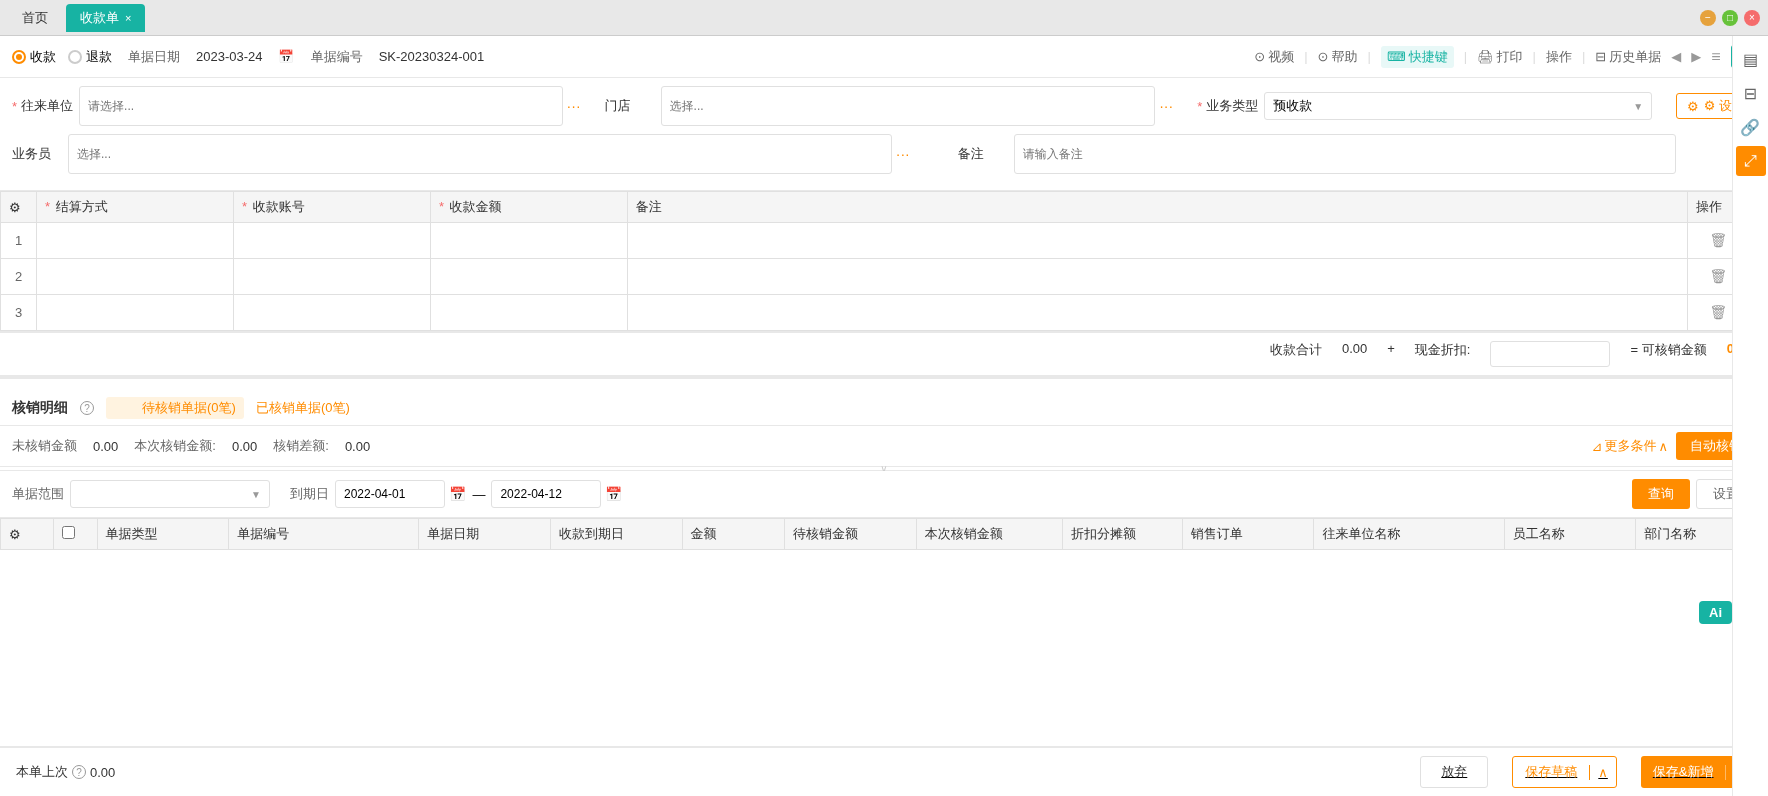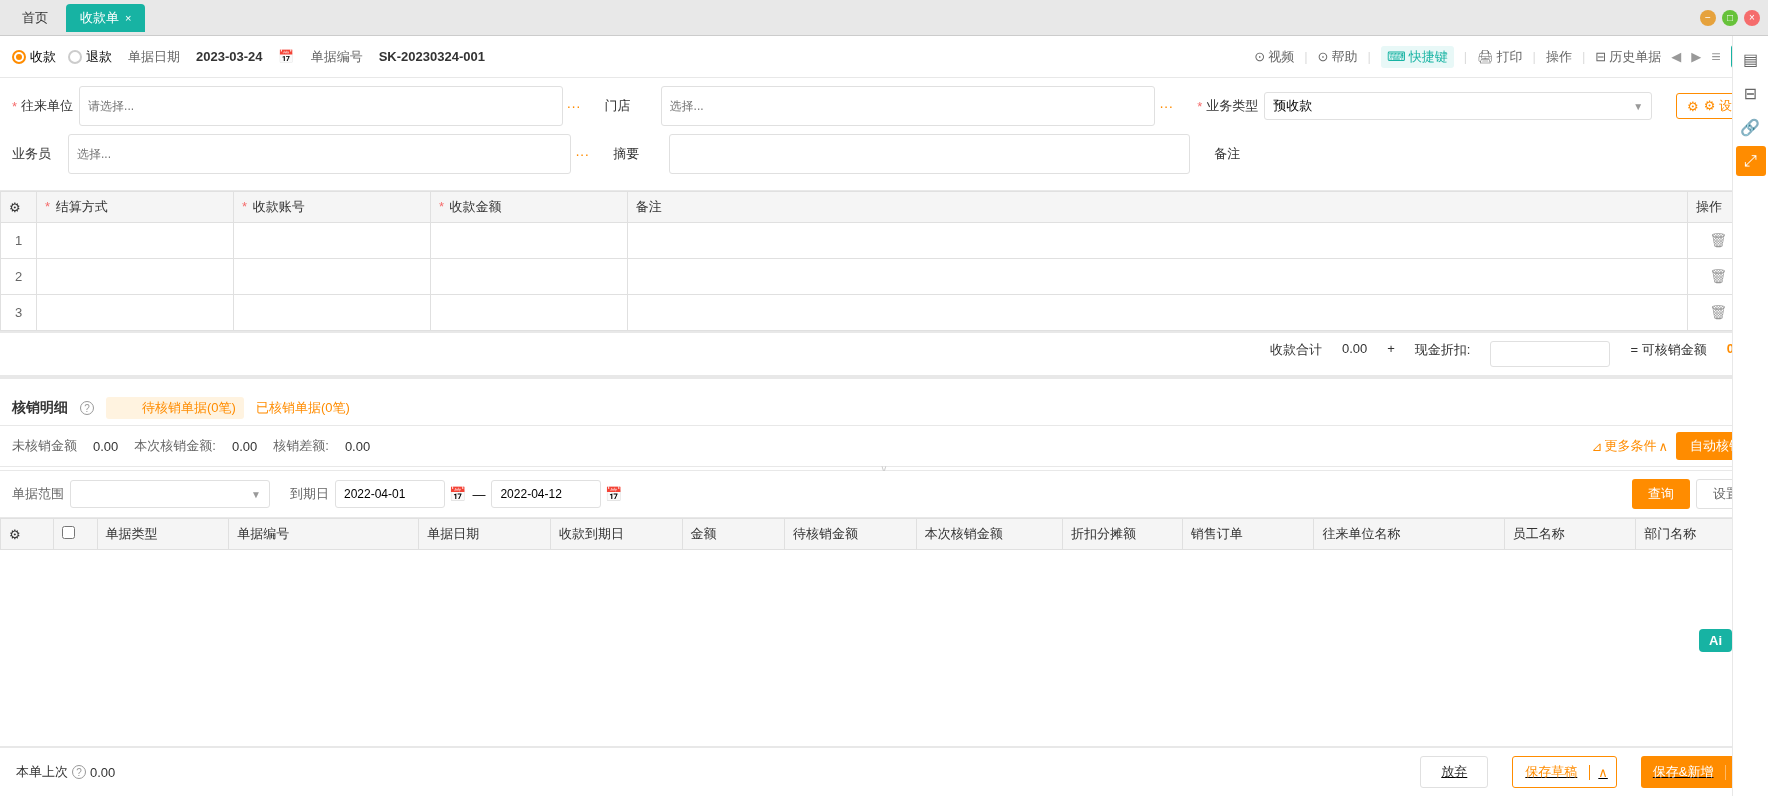--- a/index.html
+++ b/index.html
@@ -30,21 +30,21 @@
     .toolbar-row {
       display: flex; align-items: center; padding: 6px 12px; background: #fff;
       border-bottom: 1px solid #e8e8e8; gap: 16px; height: 42px;
     }
     .radio-group { display: flex; align-items: center; gap: 12px; justify-content: center; }
     .radio-item { display: flex; align-items: center; gap: 4px; cursor: pointer; }
     .radio-dot { width: 14px; height: 14px; border-radius: 50%; border: 2px solid #ccc; display: flex; align-items: center; justify-content: center; }
     .radio-dot.active { border-color: #ff8c00; }
     .radio-dot.active::after { content: ''; width: 6px; height: 6px; border-radius: 50%; background: #ff8c00; }
     .field-label { color: #666; white-space: nowrap; }
-    .field-value { color: #333; font-weight: 700; }
+    .field-value { color: #333; font-weight: 400; }
     .toolbar-right { margin-left: auto; display: flex; align-items: center; gap: 10px; }
     .toolbar-btn { display: flex; align-items: center; gap: 3px; color: #666; cursor: pointer; font-size: 12px; white-space: nowrap; }
     .toolbar-btn.active { color: #17b3a3; background: #e8f8f7; padding: 2px 6px; border-radius: 3px; }
     .toolbar-divider { color: #ddd; }
 
     
     .form-area { padding: 8px 12px; background: #fff; border-bottom: 1px solid #e8e8e8; }
     .form-row { display: flex; align-items: center; gap: 0; margin-bottom: 8px; }
     .form-field { display: flex; align-items: center; flex: 1; }
     .required-label { color: #f56c6c; margin-right: 4px; }
@@ -166,21 +166,21 @@
 
     
     .info-icon { width: 14px; height: 14px; border-radius: 50%; border: 1px solid #999; display: inline-flex; align-items: center; justify-content: center; font-size: 10px; color: #999; cursor: pointer; }
 
     
     .upper-section { background: #fff; margin-bottom: 8px; border-bottom: 4px solid #e8e8e8; }
     .lower-section { background: #fff; }
 
     
     .ai-badge {
-      position: fixed; right: 36px; bottom: 144px;
+      position: fixed; right: 36px; bottom: 172px;
       background: #17b3a3; color: #fff; padding: 4px 10px; border-radius: 4px;
       font-size: 13px; font-weight: bold; cursor: pointer;
     }
   </style>
 </head>
 <body>
 
 <div class="tab-bar">
   <div class="tab-item home">
     <span>首页</span>
@@ -283,27 +283,24 @@
         </button>
       </div>
 
       <div class="form-row">
         <div class="form-field" style="flex:2.5;">
           <span class="form-label">业务员</span>
           <input class="form-input" type="text" placeholder="选择..." style="">
           <span class="dots-btn">···</span>
         </div>
         <div class="field-separator"></div>
-        <div class="form-field" style="flex:2.5;">
-          <span class="form-label">摘要</span>
-          <input class="form-input" type="text" style="">
-        </div>
         <div class="field-separator"></div>
         <div class="form-field" style="flex:2;">
           <span class="form-label">备注</span>
+          <input class="form-input" type="text" placeholder="请输入备注" style="">
         </div>
         <div style="width:80px;"></div>
       </div>
     </div>
 
     <div class="table-container" style="max-height:180px;">
       <table class="data-table">
         <thead>
           <tr>
             <th class="th-gear">

